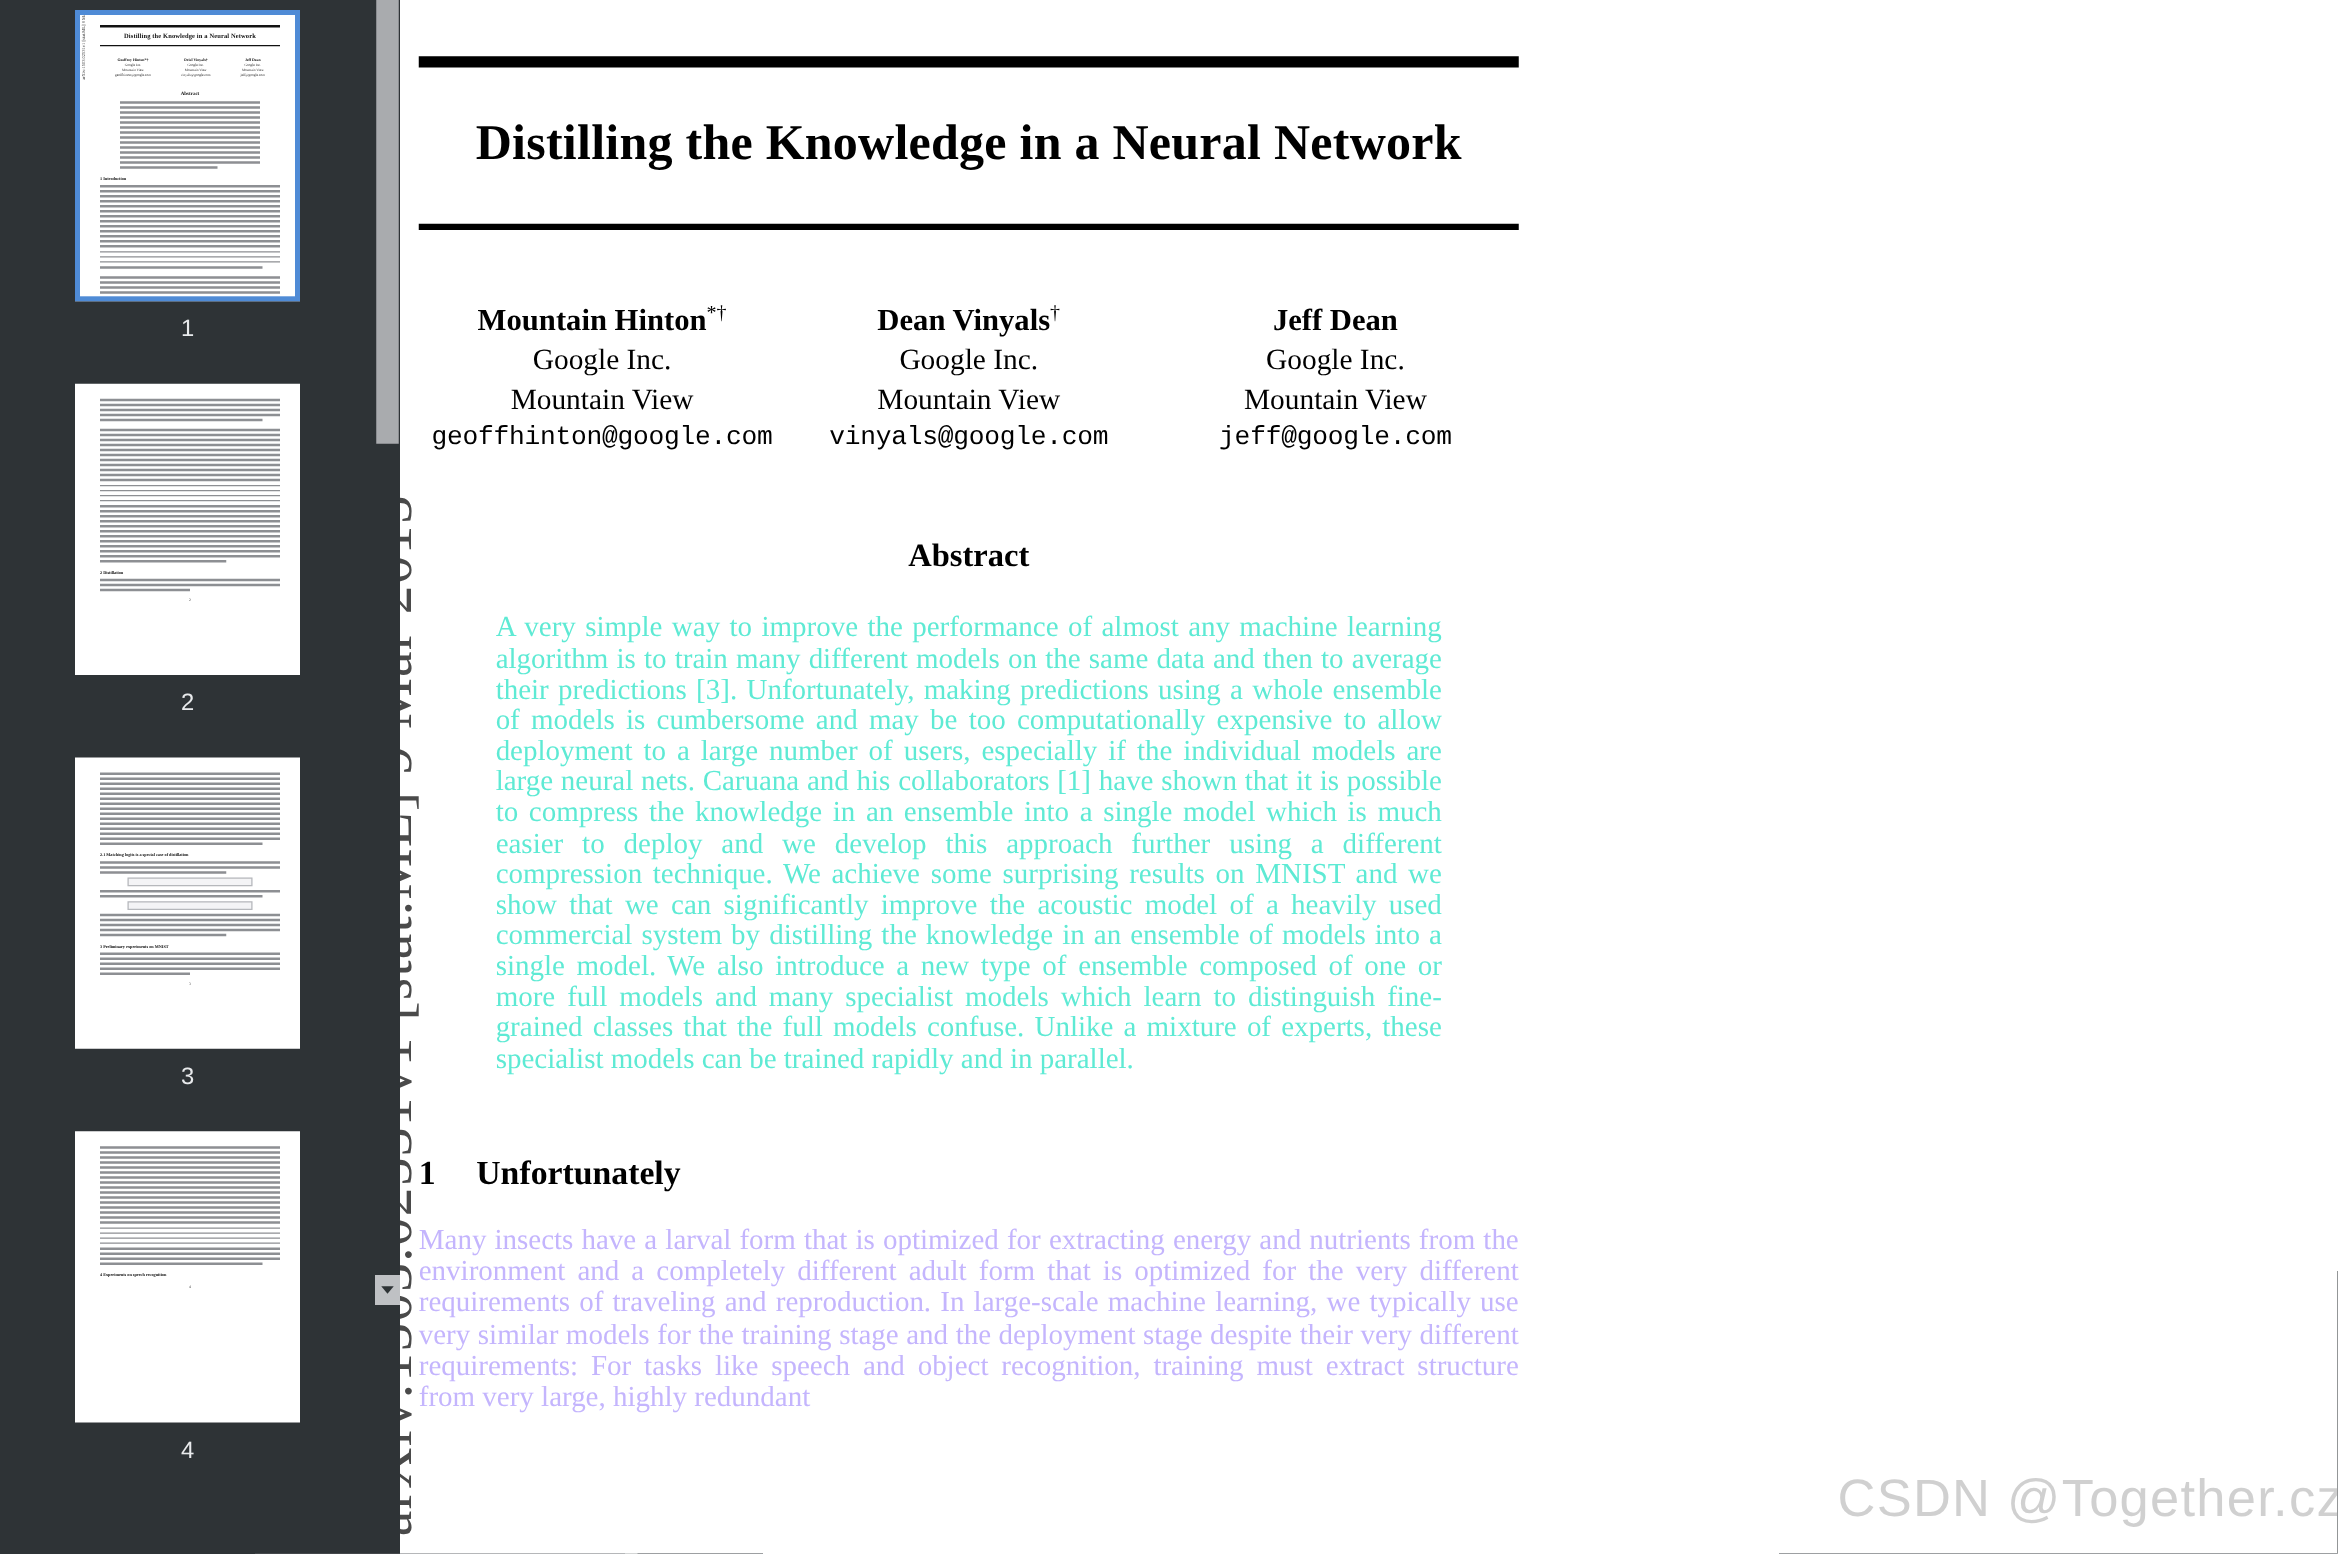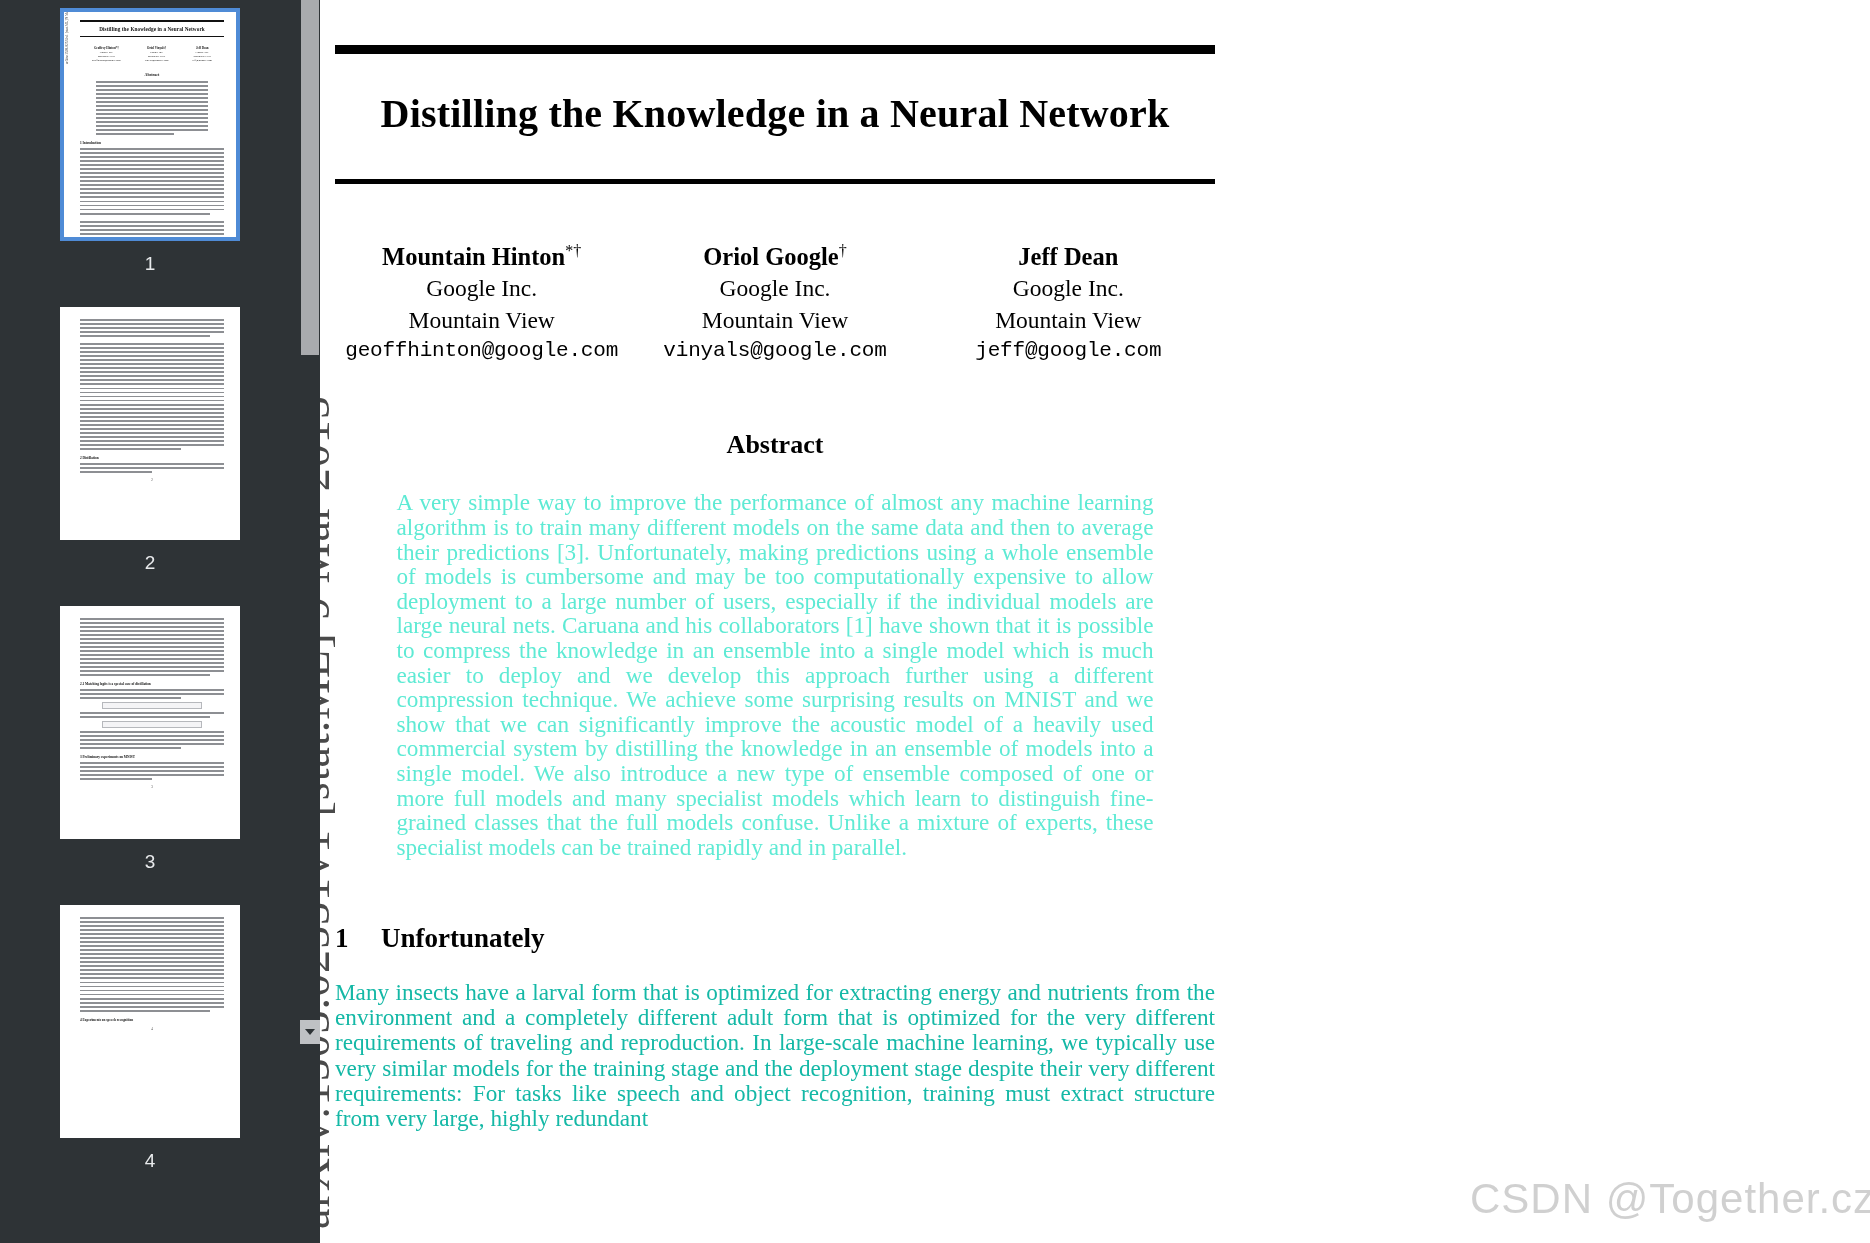--- a/index.html
+++ b/index.html
@@ -125,21 +125,21 @@
   .abs-body p { margin:0; }
 
   .sec-head {
     margin-top:64px; font-size:27px; font-weight:bold; color:#000;
     display:flex;
   }
   .sec-head .num { width:46px; }
 
   .body-par {
     margin-top:26px; font-size:23.2px; line-height:25.1px;
-    color:#14b8a6; text-align:justify; width:880px;
+    color:#c4b5fd; text-align:justify; width:880px;
   }
 
   #watermark {
     position:absolute; left:1470px; top:1175px;
     font-family:"Liberation Sans", sans-serif;
     font-size:42px; color:rgba(150,150,150,0.45);
     white-space:nowrap; letter-spacing:1px; pointer-events:none;
   }
 </style>
 </head>
@@ -387,21 +387,21 @@
   <div class="rule-bot"></div>
 
   <div class="authors">
     <div class="author">
       <div class="name"><span>Mountain Hinton</span><sup>*†</sup></div>
       <div class="aff">Google Inc.</div>
       <div class="aff">Mountain View</div>
       <div class="mail">geoffhinton@google.com</div>
     </div>
     <div class="author">
-      <div class="name"><span>Oriol Google</span><sup>†</sup></div>
+      <div class="name"><span>Dean Vinyals</span><sup>†</sup></div>
       <div class="aff">Google Inc.</div>
       <div class="aff">Mountain View</div>
       <div class="mail">vinyals@google.com</div>
     </div>
     <div class="author">
       <div class="name"><span>Jeff Dean</span><sup></sup></div>
       <div class="aff">Google Inc.</div>
       <div class="aff">Mountain View</div>
       <div class="mail">jeff@google.com</div>
     </div>

